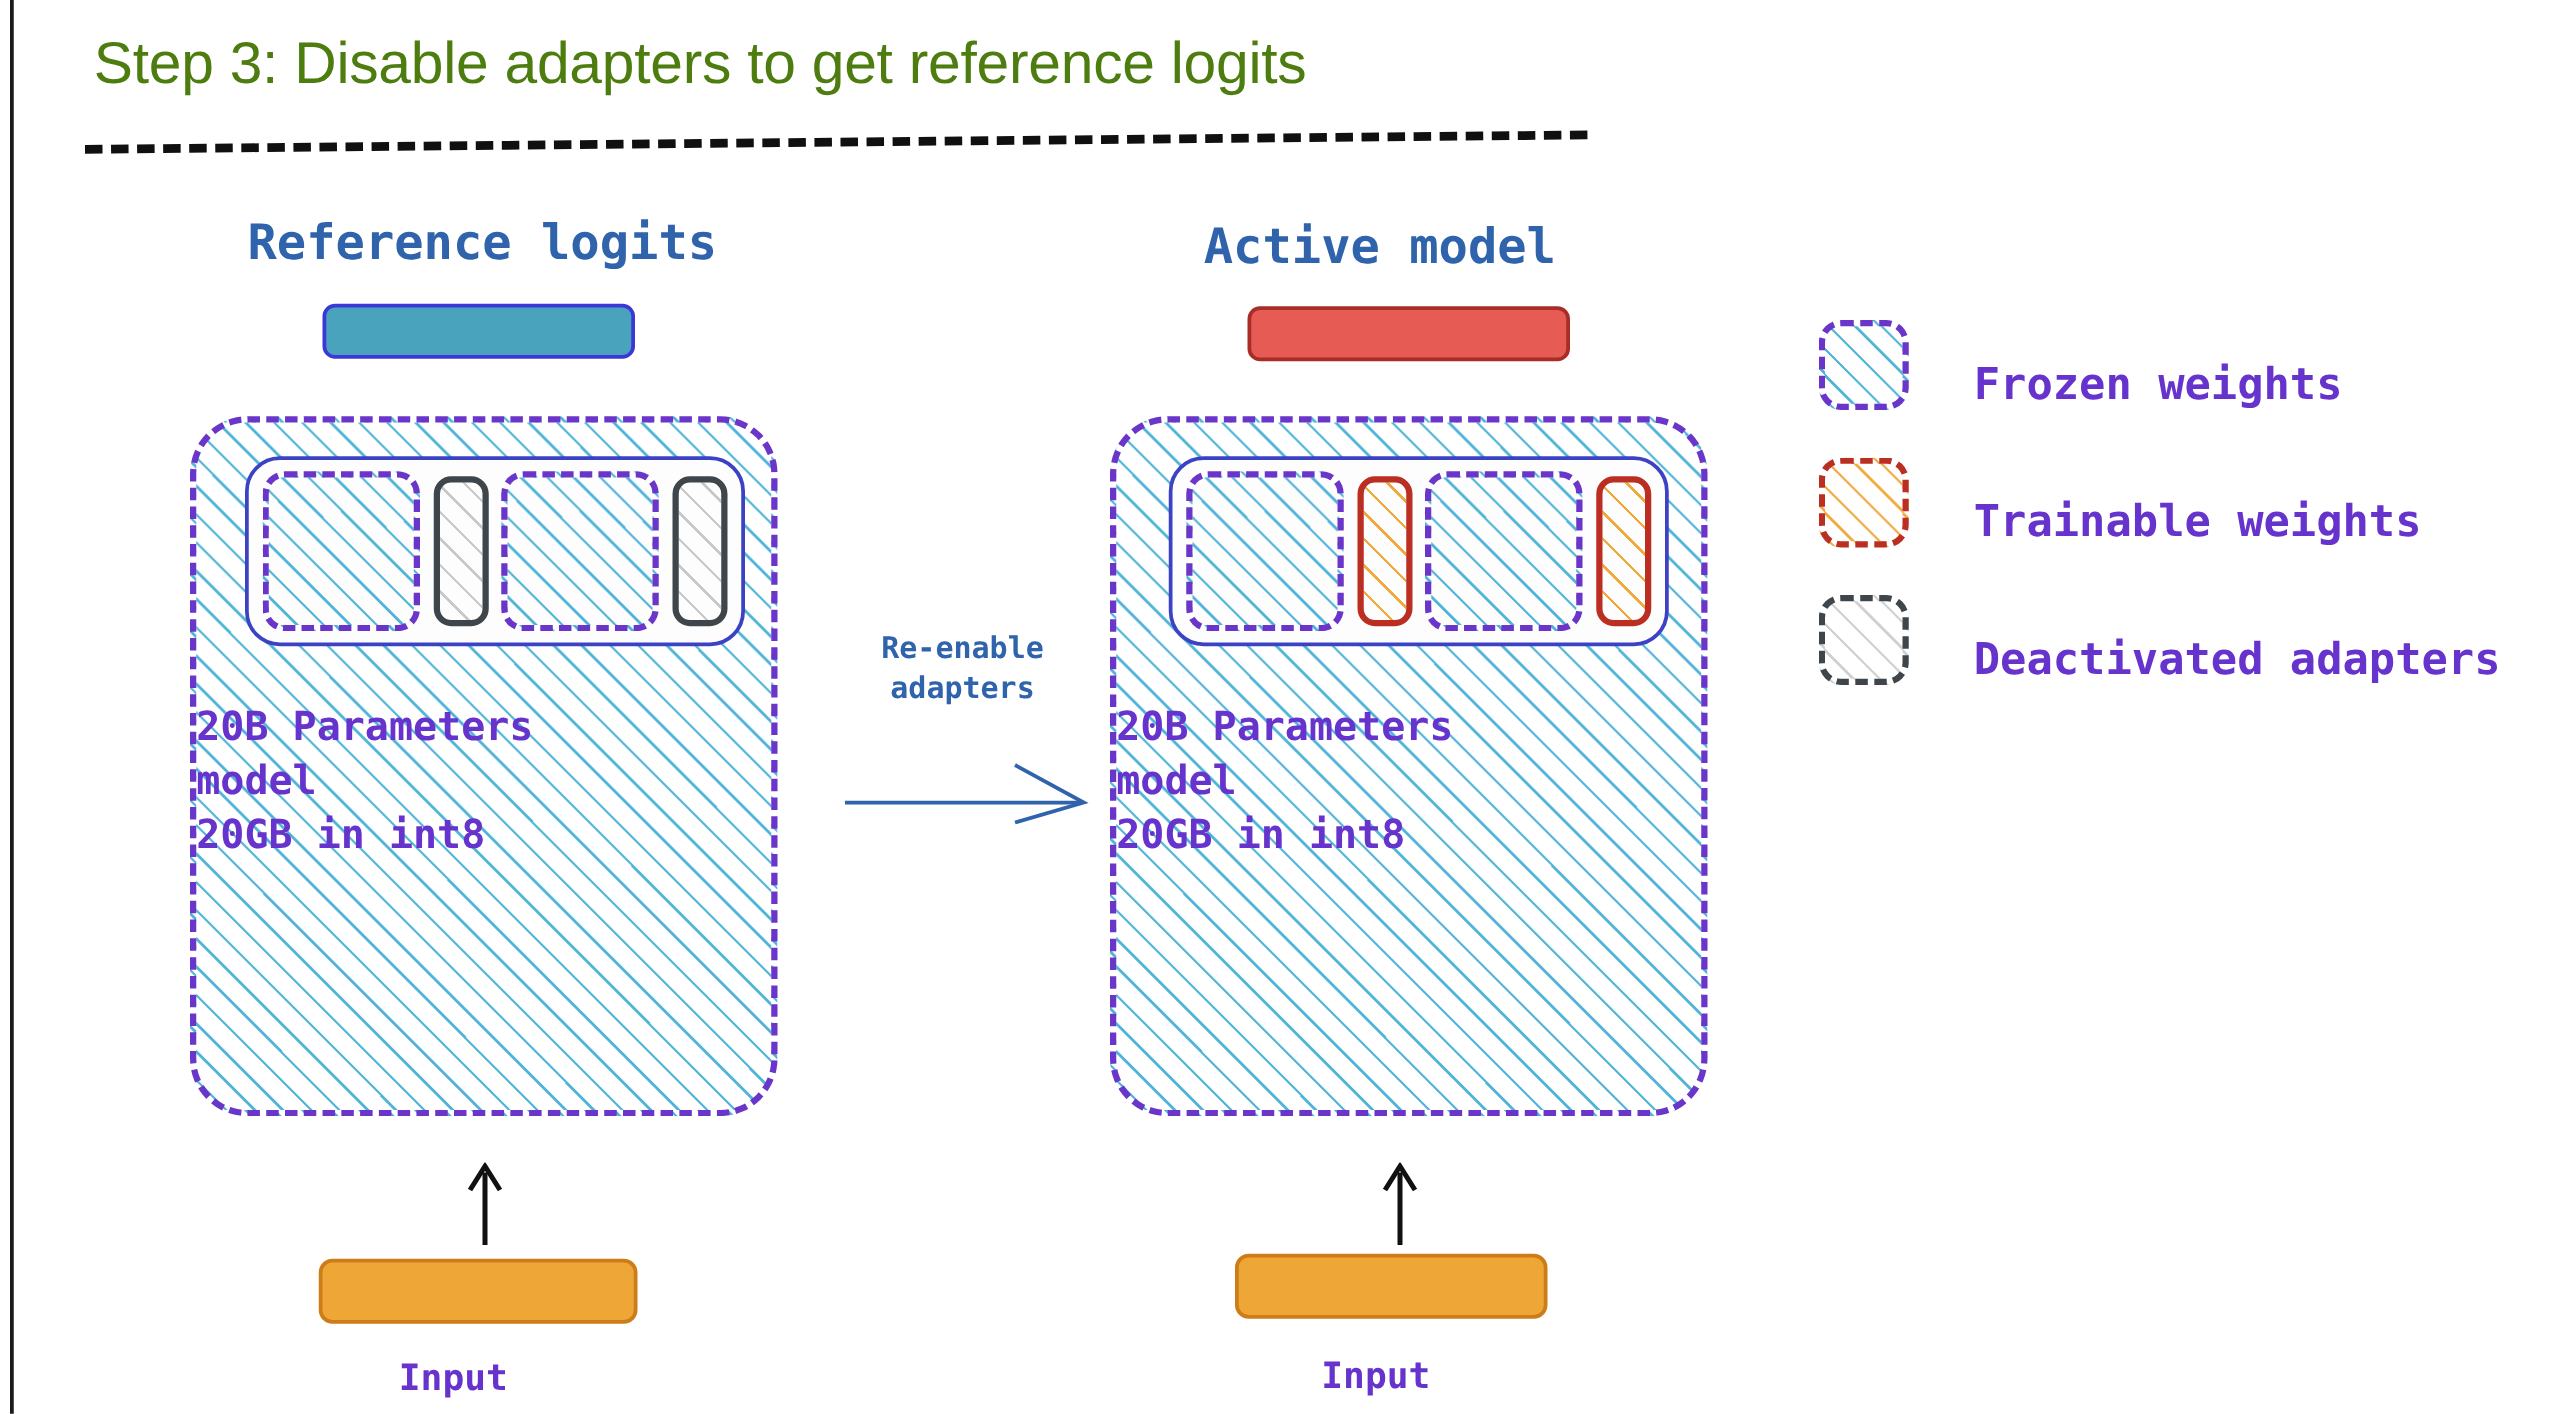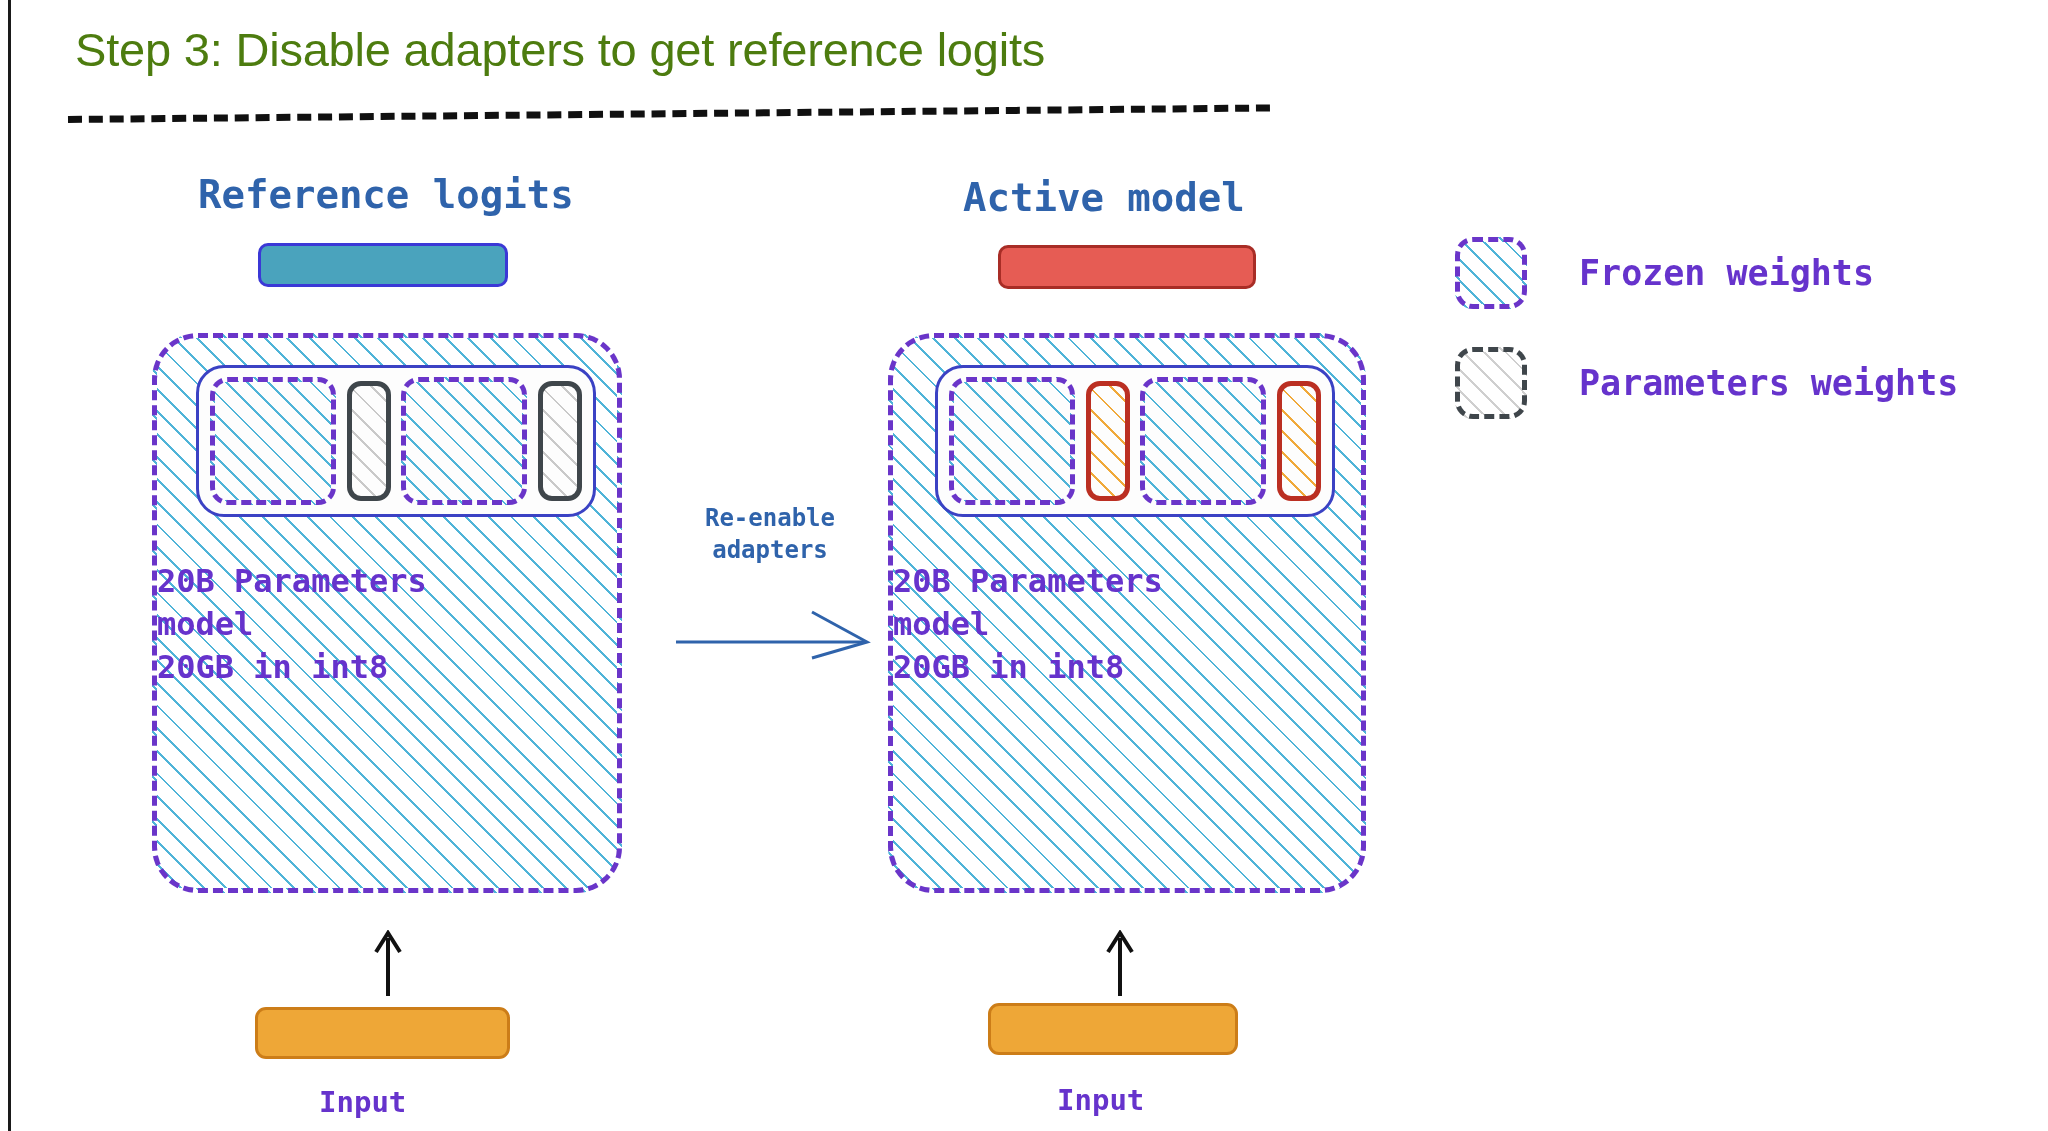--- a/index.html
+++ b/index.html
@@ -189,21 +189,21 @@
   }
 
   
   .legend {
     position: absolute;
     left: 1455px;
     top: 218px;
   }
   .legend-row {
     display: flex;
-    align-items: center;
+    align-items: flex-end;
     height: 110px;
   }
   .legend-swatch {
     width: 72px;
     height: 72px;
     box-sizing: border-box;
     flex: 0 0 auto;
   }
   .sw-frozen {
     border: 5px dashed #6a35c9;
@@ -301,19 +301,23 @@
 <div class="input-bar" style="left:988px; top:1003px; width:250px;"></div>
 <div class="input-label" style="left:1057px; top:1083px;">Input</div>
 
 <div class="legend">
 
   <div class="legend-row">
     <div class="legend-swatch sw-frozen"></div>
     <div class="legend-text">Frozen weights</div>
   </div>
 
+  <div class="legend-row">
+    <div class="legend-swatch sw-trainable"></div>
+    <div class="legend-text">Trainable weights</div>
+  </div>
 
   <div class="legend-row">
     <div class="legend-swatch sw-deactivated"></div>
-    <div class="legend-text">Parameters weights</div>
+    <div class="legend-text">Deactivated adapters</div>
   </div>
 
 </div>
 
 </body></html>

